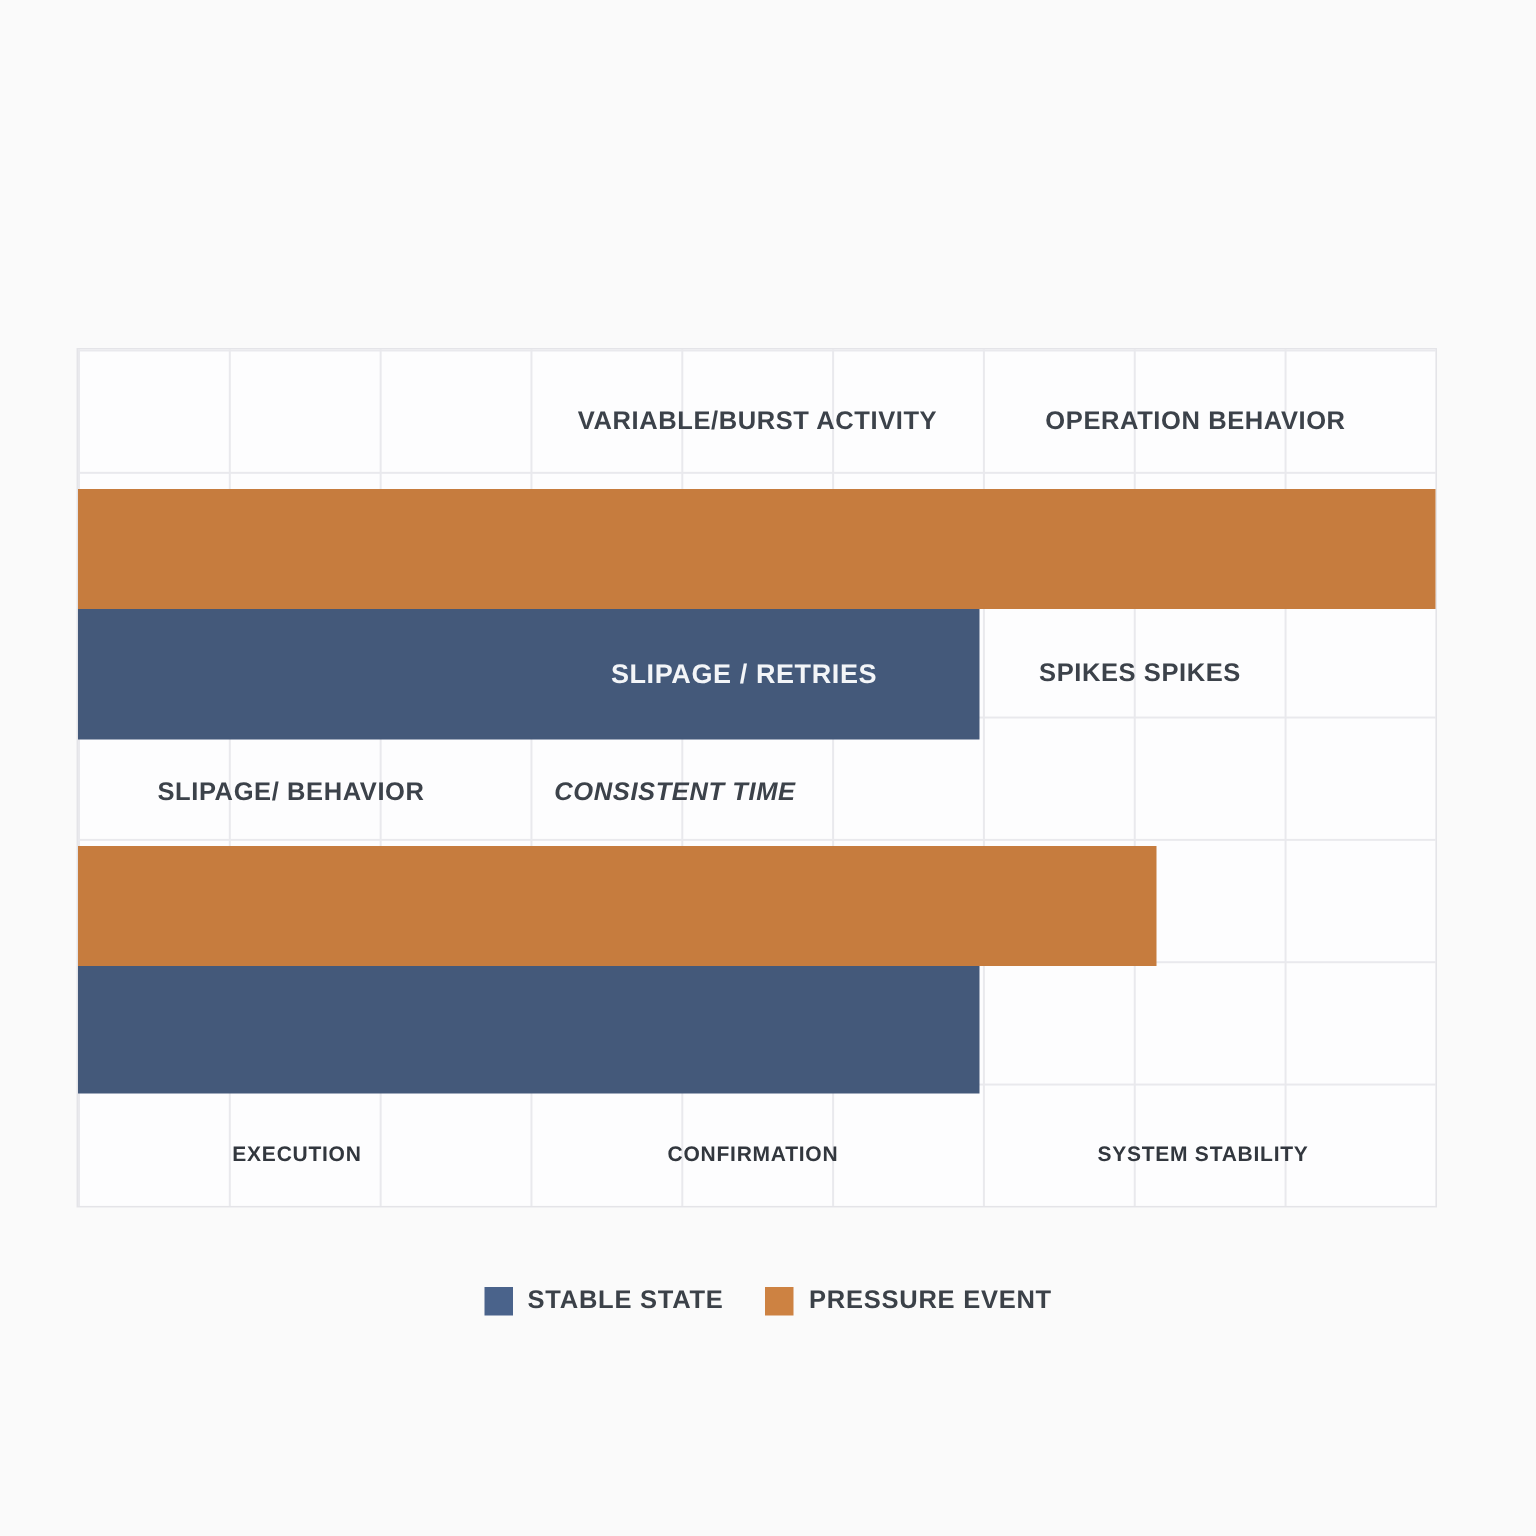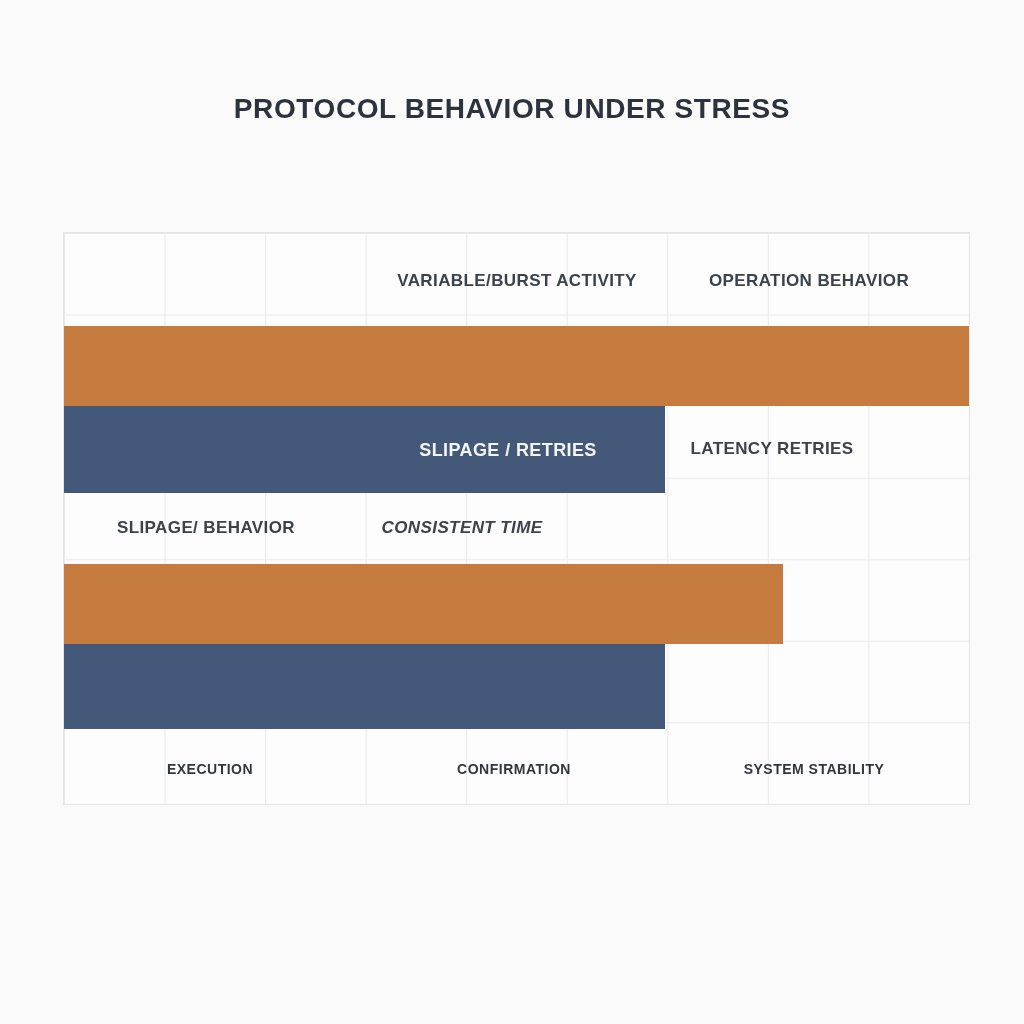--- a/index.html
+++ b/index.html
@@ -7,21 +7,21 @@
     position:relative; width:1024px; height:1024px;
     background:#fafafa; overflow:hidden;
     font-family:"Liberation Sans", sans-serif;
   }
   .title {
     position:absolute; left:0; right:0; top:93px;
     text-align:center; font-size:28px; font-weight:700;
     letter-spacing:.6px; color:#2c323e;
   }
   .chart {
-    position:absolute; left:63px; top:232px; width:905px; height:571px;
+    position:absolute; left:51px; top:232px; width:905px; height:571px;
     background-color:#fdfdfe;
     border:1px solid #e4e4e8;
     background-image:
       linear-gradient(to right, #e9e9ed 1px, transparent 1px),
       linear-gradient(to bottom, #e9e9ed 1px, transparent 1px);
     background-size: calc(100% / 9) calc(100% / 7);
   }
   .bar { position:absolute; left:0; }
   .bar-p1 { top:93px;  height:80px; }
   .bar-s1 { top:173px; height:87px; }
@@ -41,38 +41,47 @@
   }
   .legend-item { display:flex; align-items:center; gap:10px; }
   .swatch { width:19px; height:19px; }
   .legend-label { font-size:17px; font-weight:600; letter-spacing:.5px; color:#3b4148; }
 </style>
 </head>
 <body>
 
 <div class="canvas">
 
-  <div class="title">PROTOCOL BEHAVIOR UNDER STRESS</div>
 
   <div class="chart">
 
     <div class="bar bar-p1" style="width: 100%; background: rgb(198, 124, 62);"></div>
     <div class="bar bar-s1" style="width: 66.4%; background: rgb(68, 89, 122);"></div>
     <div class="bar bar-p2" style="width: 79.5%; background: rgb(198, 124, 62);"></div>
     <div class="bar bar-s2" style="width: 66.4%; background: rgb(68, 89, 122);"></div>
 
     <div class="lbl" style="left:453px; top:48px;">VARIABLE/BURST ACTIVITY</div>
     <div class="lbl" style="left:745px; top:48px;">OPERATION BEHAVIOR</div>
 
     <div class="lbl lbl-onbar" style="left:444px; top:217px;">SLIPAGE / RETRIES</div>
-    <div class="lbl" style="left:708px; top:216px;">LATENCY RETRIES</div>
+    <div class="lbl" style="left:708px; top:216px;">SPIKES SPIKES</div>
 
     <div class="lbl" style="left:142px; top:295px;">SLIPAGE/ BEHAVIOR</div>
     <div class="lbl" style="left:398px; top:295px;font-style:italic;">CONSISTENT TIME</div>
 
 
     <div class="lbl lbl-axis" style="left:146px; top:536px;">EXECUTION</div>
     <div class="lbl lbl-axis" style="left:450px; top:536px;">CONFIRMATION</div>
     <div class="lbl lbl-axis" style="left:750px; top:536px;">SYSTEM STABILITY</div>
   </div>
 
+  <div class="legend">
+    <div class="legend-item">
+      <div class="swatch" style="background: rgb(74, 99, 139);"></div>
+      <div class="legend-label">STABLE STATE</div>
+    </div>
+    <div class="legend-item">
+      <div class="swatch" style="background: rgb(205, 130, 66);"></div>
+      <div class="legend-label">PRESSURE EVENT</div>
+    </div>
+  </div>
 
 </div>
 
 </body></html>

